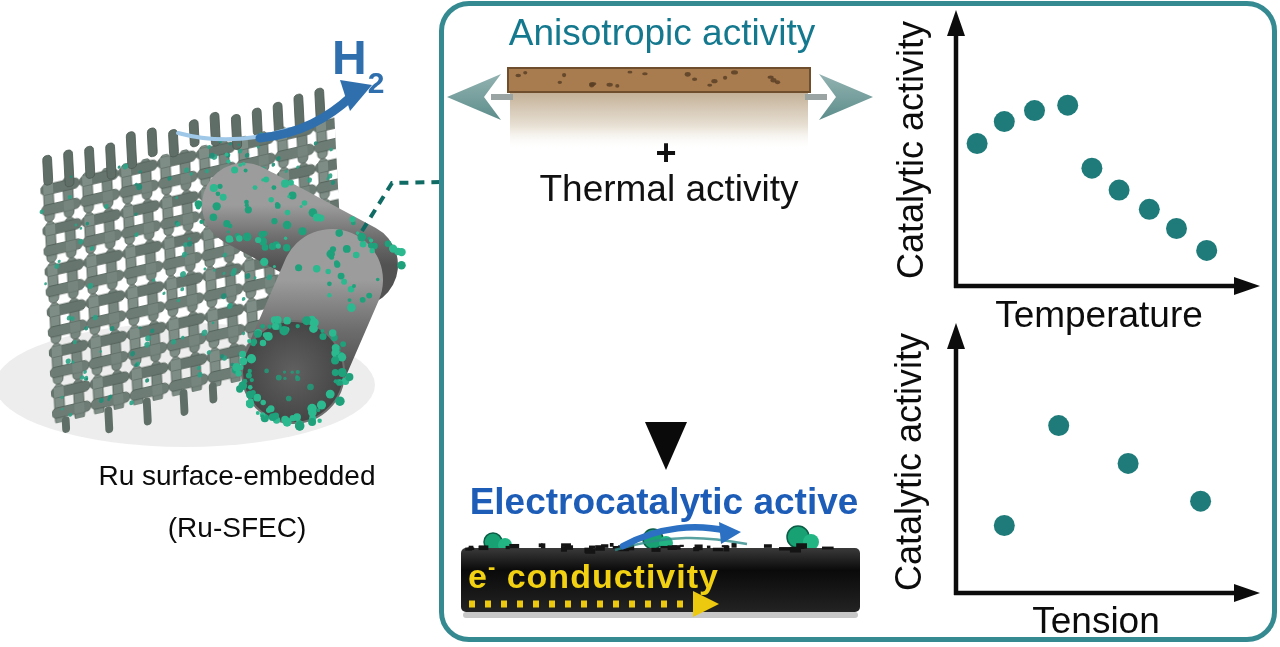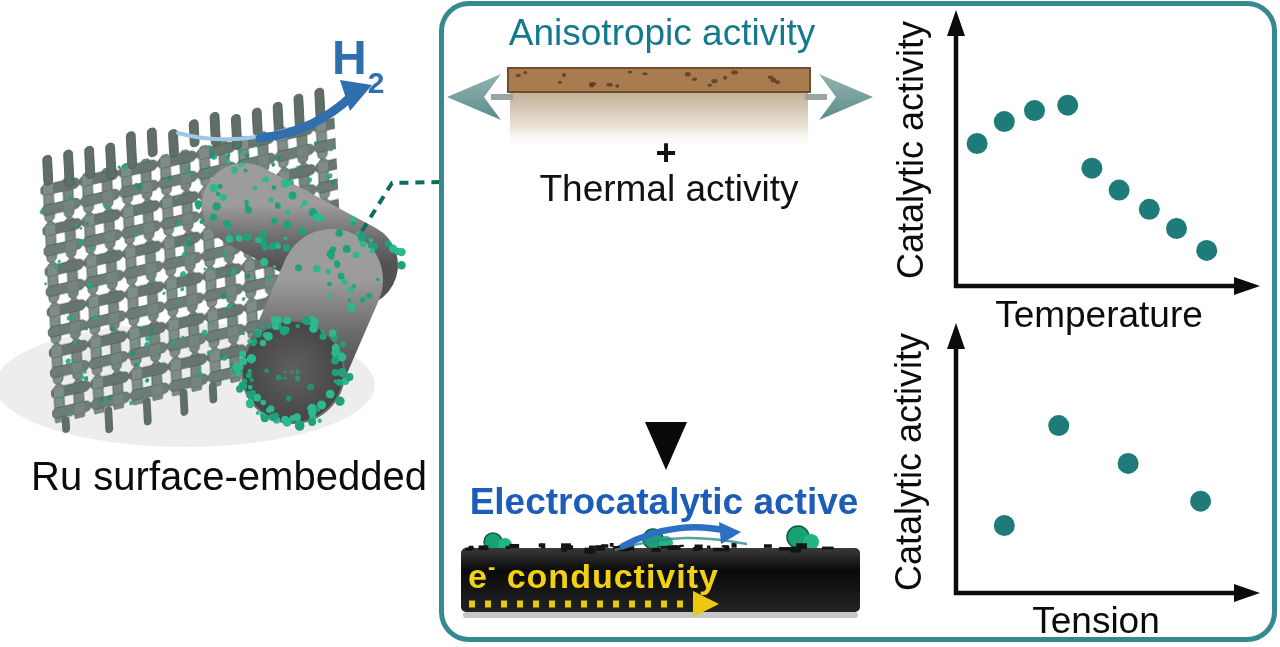--- a/index.html
+++ b/index.html
@@ -5,21 +5,21 @@
   :root{
     --teal_border:#358a91; --teal_text:#14798e; --dot_teal:#1e7b79;
     --h2_blue:#2f6fae; --electro_blue:#1d5db8; --yellow:#f2d112;
     --particle_green:#18a173; --ink:#0d0d0d;
   }
   *{margin:0;padding:0;box-sizing:border-box;}
   html,body{width:1280px;height:647px;background:#ffffff;overflow:hidden;}
   body{font-family:"Liberation Sans", sans-serif;color:var(--ink);position:relative;}
   .abs{position:absolute;}
   
-  #caption{left:8px;top:450;width:442px;text-align:center;font-size:40px;line-height:52px;color:#0b0b0b;}
+  #caption{left:16px;top:450;width:442px;text-align:center;font-size:28px;line-height:52px;color:#0b0b0b;}
   #caption{top:450px;}
   #h2-label{left:332px;top:34px;font-size:48px;font-weight:700;color:var(--h2_blue);line-height:1;}
   #h2-label sub{font-size:30px;font-weight:700;position:relative;top:8px;left:1px;}
   
   #process-box{left:439px;top:1px;width:838px;height:641px;border:5px solid var(--teal_border);border-radius:30px;}
   #anisotropic-label{left:443px;top:12px;width:438px;text-align:center;font-size:37px;color:var(--teal_text);}
   #plus-sign{left:443px;top:132px;width:446px;text-align:center;font-size:36px;font-weight:700;color:#111;}
   #thermal-label{left:443px;top:168px;width:452px;text-align:center;font-size:37px;color:#111;}
   #electro-label{left:443px;top:481px;width:442px;text-align:center;font-size:37px;font-weight:700;color:var(--electro_blue);}
   #conductivity-label{left:468px;top:556px;font-size:34px;font-weight:700;color:var(--yellow);letter-spacing:1px;white-space:nowrap;}
@@ -437,20 +437,21 @@
   <polygon points="372,30 340,25 350,56" fill="var(--h2_blue)"></polygon>
   <polyline points="362,176 392,128 442,127" fill="none" stroke="#0f6b63" stroke-width="4" stroke-dasharray="9 7"></polyline>
 </svg>
 
 <div id="h2-label" class="abs">
   <span>H</span><sub>2</sub>
 </div>
 
 <div id="caption" class="abs">
   <div>Ru surface-embedded</div>
+  <div>(Ru-SFEC)</div>
 </div>
 
 <div id="process-box" class="abs"></div>
 
 <div id="anisotropic-label" class="abs">Anisotropic activity</div>
 
 <svg class="abs" style="left:443px;top:58px" width="434" height="100" viewBox="0 0 434 100">
   <defs>
     <linearGradient id="fadeTan" x1="0" y1="0" x2="0" y2="1">
       <stop offset="0" stop-color="#c3b097"></stop>

